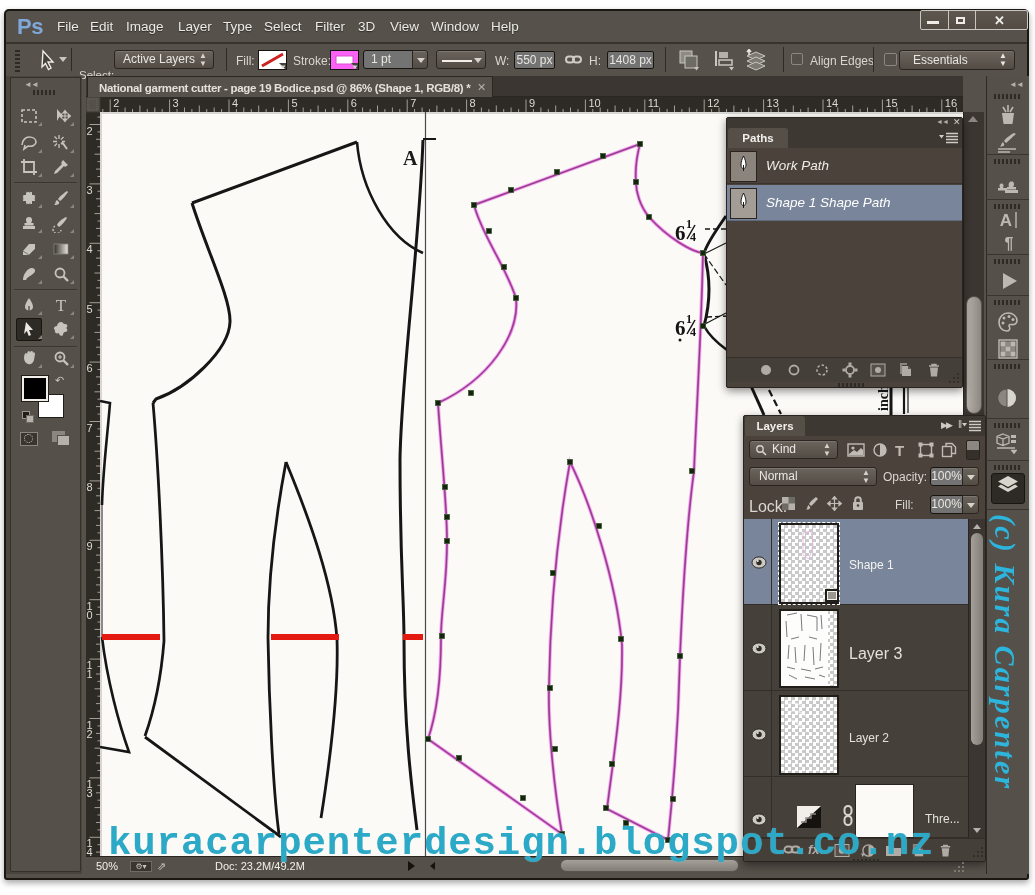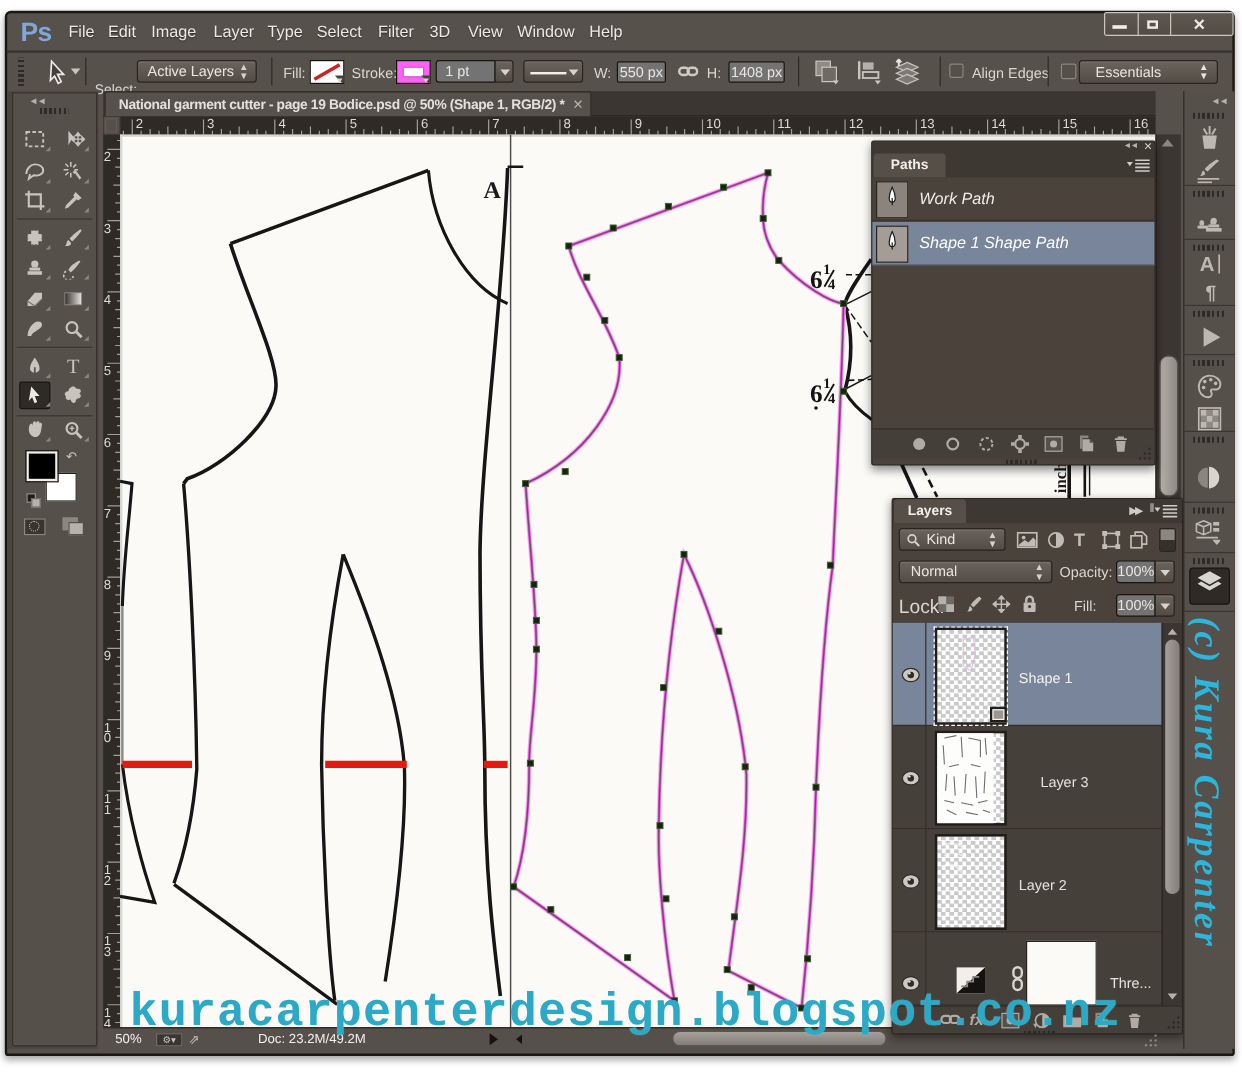--- a/index.html
+++ b/index.html
@@ -213,21 +213,21 @@
 <div class="abs" style="left:38px;top:394px;width:26px;height:24px;background:#fff;border:1px solid #211d19"></div>
 <div class="abs" style="left:22px;top:376px;width:26px;height:25px;background:#000;border:2px solid #f2efeb;outline:1px solid #211d19"></div>
 <div class="abs" style="left:22px;top:411px;width:8px;height:8px;background:#211d19;border:1px solid #9b968f"></div>
 <div class="abs" style="left:26px;top:415px;width:8px;height:8px;background:#b5b1ab;border:1px solid #6e6a64"></div>
 <div class="abs" style="left:20px;top:432px;width:18px;height:14px;background:#3a352f;border:1px solid #8b8680"></div>
 <div class="abs" style="left:24px;top:434px;width:9px;height:9px;border-radius:50%;border:1.5px dotted #c7c3bd"></div>
 <div class="abs" style="left:52px;top:431px;width:13px;height:11px;background:#8b8680"></div>
 <div class="abs" style="left:57px;top:435px;width:13px;height:11px;background:#b5b1ab;border:1px solid #55504a"></div>
 <div class="abs" style="left:86px;top:76px;width:877px;height:21px;background:#3b3631;border-bottom:1px solid #2a2620"></div>
 <div class="abs" style="left:87px;top:76px;width:406px;height:21px;background:#57514b;border-radius:2px 2px 0 0;border:1px solid #2a2620;border-bottom:none"></div>
-<div class="abs" style="left:99px;top:82px;color:#e4e1dc;font-size:11.5px;font-weight:bold;letter-spacing:-0.3px">National garment cutter - page 19 Bodice.psd @ 50% (Shape 1, RGB/2) *</div>
+<div class="abs" style="left:99px;top:82px;color:#e4e1dc;font-size:11.5px;font-weight:bold;letter-spacing:-0.3px">National garment cutter - page 19 Bodice.psd @ 86% (Shape 1, RGB/8) *</div>
 <div class="abs" style="left:477px;top:81px;color:#b5b1ab;font-size:11px">✕</div>
 <div class="abs" style="left:86px;top:97px;width:877px;height:15px;background:#2e2a25"></div>
 <div class="abs" style="left:86px;top:112px;width:14px;height:744px;background:#2e2a25"></div>
 <svg class="abs" style="left:86px;top:97px;width:877px;height:759px" viewBox="86 97 877 759">
 <rect x="86" y="97" width="14" height="15" fill="#55504a" stroke="#403b35" stroke-width="1"></rect>
     <rect x="88" y="99" width="9" height="11" fill="none" stroke="#6a645d" stroke-width="1" stroke-dasharray="1 1"></rect>
 <path d="M102.8,109.0V112 M110.2,99.5V112 M117.6,109.0V112 M125.1,107.5V112 M132.5,109.0V112 M139.9,105.5V112 M147.3,109.0V112 M154.8,107.5V112 M162.2,109.0V112 M169.6,99.5V112 M177.0,109.0V112 M184.5,107.5V112 M191.9,109.0V112 M199.3,105.5V112 M206.7,109.0V112 M214.2,107.5V112 M221.6,109.0V112 M229.0,99.5V112 M236.4,109.0V112 M243.8,107.5V112 M251.3,109.0V112 M258.7,105.5V112 M266.1,109.0V112 M273.6,107.5V112 M281.0,109.0V112 M288.4,99.5V112 M295.8,109.0V112 M303.2,107.5V112 M310.7,109.0V112 M318.1,105.5V112 M325.5,109.0V112 M332.9,107.5V112 M340.4,109.0V112 M347.8,99.5V112 M355.2,109.0V112 M362.6,107.5V112 M370.1,109.0V112 M377.5,105.5V112 M384.9,109.0V112 M392.4,107.5V112 M399.8,109.0V112 M407.2,99.5V112 M414.6,109.0V112 M422.1,107.5V112 M429.5,109.0V112 M436.9,105.5V112 M444.3,109.0V112 M451.8,107.5V112 M459.2,109.0V112 M466.6,99.5V112 M474.0,109.0V112 M481.4,107.5V112 M488.9,109.0V112 M496.3,105.5V112 M503.7,109.0V112 M511.1,107.5V112 M518.6,109.0V112 M526.0,99.5V112 M533.4,109.0V112 M540.9,107.5V112 M548.3,109.0V112 M555.7,105.5V112 M563.1,109.0V112 M570.5,107.5V112 M578.0,109.0V112 M585.4,99.5V112 M592.8,109.0V112 M600.2,107.5V112 M607.7,109.0V112 M615.1,105.5V112 M622.5,109.0V112 M629.9,107.5V112 M637.4,109.0V112 M644.8,99.5V112 M652.2,109.0V112 M659.6,107.5V112 M667.1,109.0V112 M674.5,105.5V112 M681.9,109.0V112 M689.3,107.5V112 M696.8,109.0V112 M704.2,99.5V112 M711.6,109.0V112 M719.0,107.5V112 M726.5,109.0V112 M733.9,105.5V112 M741.3,109.0V112 M748.7,107.5V112 M756.2,109.0V112 M763.6,99.5V112 M771.0,109.0V112 M778.4,107.5V112 M785.9,109.0V112 M793.3,105.5V112 M800.7,109.0V112 M808.1,107.5V112 M815.6,109.0V112 M823.0,99.5V112 M830.4,109.0V112 M837.8,107.5V112 M845.3,109.0V112 M852.7,105.5V112 M860.1,109.0V112 M867.5,107.5V112 M875.0,109.0V112 M882.4,99.5V112 M889.8,109.0V112 M897.2,107.5V112 M904.7,109.0V112 M912.1,105.5V112 M919.5,109.0V112 M926.9,107.5V112 M934.4,109.0V112 M941.8,99.5V112 M949.2,109.0V112 M956.6,107.5V112" stroke="#a39e97" stroke-width="1"></path>
 <text x="113.2" y="107" font-size="11" fill="#dedad4">2</text>
 <text x="172.6" y="107" font-size="11" fill="#dedad4">3</text>
 <text x="232.0" y="107" font-size="11" fill="#dedad4">4</text>
@@ -521,21 +521,21 @@
 <div class="abs" style="left:825px;top:589px;width:14px;height:13px;background:#9b968f;border:2px solid #211d19"></div>
 <div class="abs" style="left:827px;top:591px;width:10px;height:9px;border:1px solid #f5f3f0"></div>
 <div class="abs" style="left:849px;top:558px;color:#f5f3f0;font-size:12px">Shape 1</div>
 <div class="abs checker" style="left:779px;top:609px;width:60px;height:79px;border:2px solid #211d19"></div>
 <div class="abs" style="left:781px;top:611px;width:47px;height:75px;background:#fdfdfc"></div>
 <svg class="abs" style="left:781px;top:611px" width="47" height="75" viewBox="0 0 47 75">
     <g fill="none" stroke="#6a6a72" stroke-width="0.9">
       <path d="M6,4 L16,2 M20,3 L21,20 M26,4 L36,6 36,20 M40,4 L41,18 M5,10 L6,26 M10,28 L18,26 M28,26 L36,28 M8,34 L7,48 M14,36 L15,52 M24,34 L23,50 M32,36 L33,54 M40,32 L39,50 M6,56 L14,58 M20,58 L30,60 M34,58 L42,56 M8,64 L16,68 M24,66 L34,68 M38,64 L44,66"></path>
     </g>
   </svg>
-<div class="abs" style="left:867px;top:645px;color:#e4e1dc;font-size:12px">Layer 3</div>
+<div class="abs" style="left:849px;top:645px;color:#e4e1dc;font-size:16px">Layer 3</div>
 <div class="abs checker" style="left:779px;top:695px;width:60px;height:80px;border:2px solid #211d19"></div>
 <svg class="abs" style="left:781px;top:697px" width="56" height="76" viewBox="0 0 56 76">
     <g fill="none" stroke="#fff" stroke-width="1.4" opacity="0.55">
       <path d="M4,8 C10,4 18,6 22,10 M6,16 C12,12 20,14 26,20 M4,26 C10,20 16,24 20,30 M12,34 L18,28"></path>
     </g>
   </svg>
 <div class="abs" style="left:849px;top:731px;color:#e4e1dc;font-size:12px">Layer 2</div>
 <svg class="abs" style="left:797px;top:806px" width="24" height="22" viewBox="0 0 24 22">
     <rect x="0" y="0" width="24" height="22" fill="#f2efeb"></rect>
     <path d="M0,22 L24,0 24,22 Z" fill="#16120f"></path>

